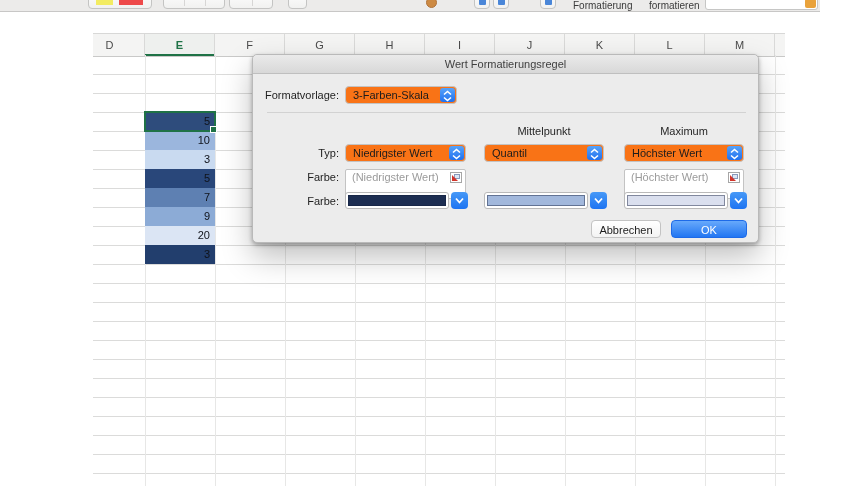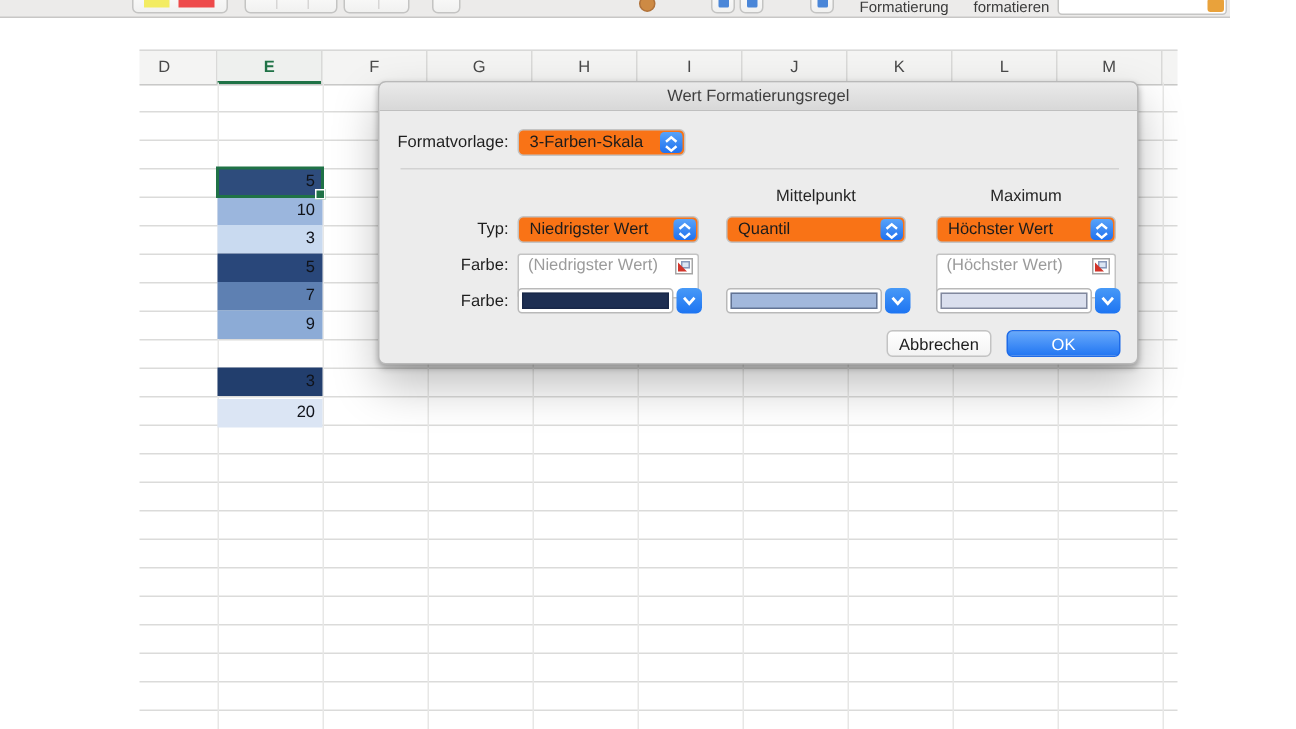--- a/index.html
+++ b/index.html
@@ -158,21 +158,21 @@
       <div class="vline" style="left: 775px;"></div>
     </div>
 
   <div id="cells">
       <div class="cell" style="top: 112px; background: rgb(46, 76, 124);">5</div>
       <div class="cell" style="top: 131px; background: rgb(155, 182, 221);">10</div>
       <div class="cell" style="top: 150px; background: rgb(201, 218, 240);">3</div>
       <div class="cell" style="top: 169px; background: rgb(41, 71, 122);">5</div>
       <div class="cell" style="top: 188px; background: rgb(94, 128, 178);">7</div>
       <div class="cell" style="top: 207px; background: rgb(140, 171, 214);">9</div>
-      <div class="cell" style="top: 226px; background: rgb(219, 229, 244); margin-top: 40px;">20</div>
+      <div class="cell" style="top: 226px; background: rgb(219, 229, 244);">20</div>
       <div class="cell" style="top: 245px; background: rgb(34, 62, 109);">3</div>
     </div>
 
   <div class="selbox">
     <span class="handle"></span>
   </div>
 
   <div class="dialog">
     <div class="titlebar">
       <span class="t">Wert Formatierungsregel</span>

